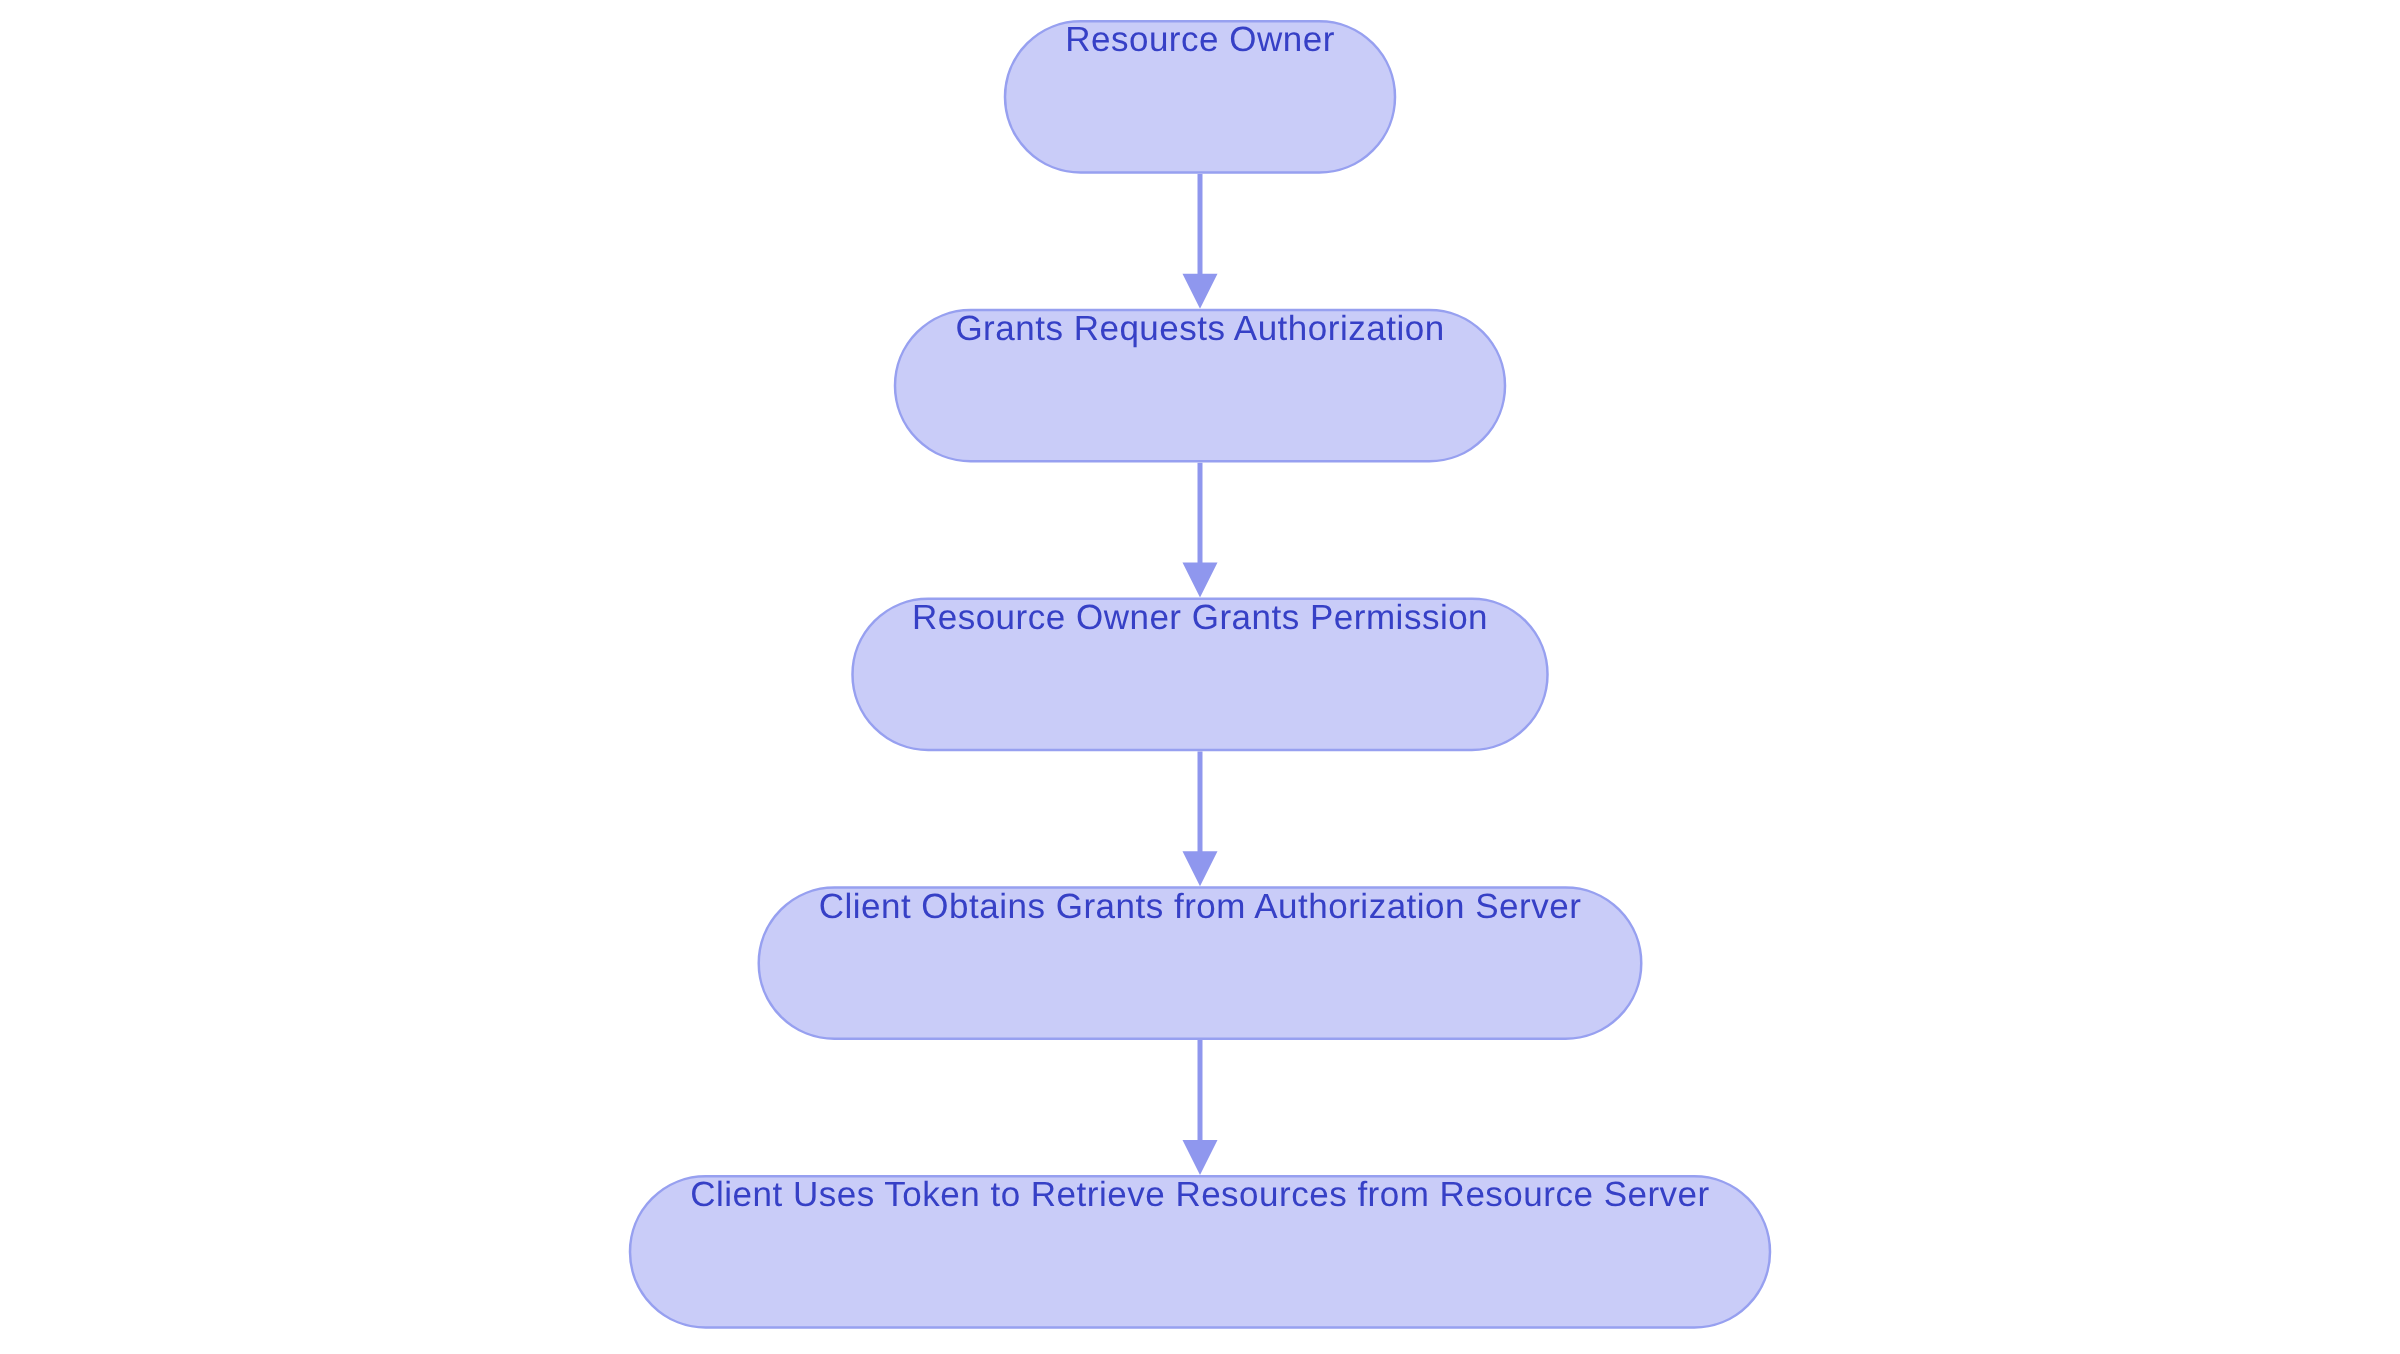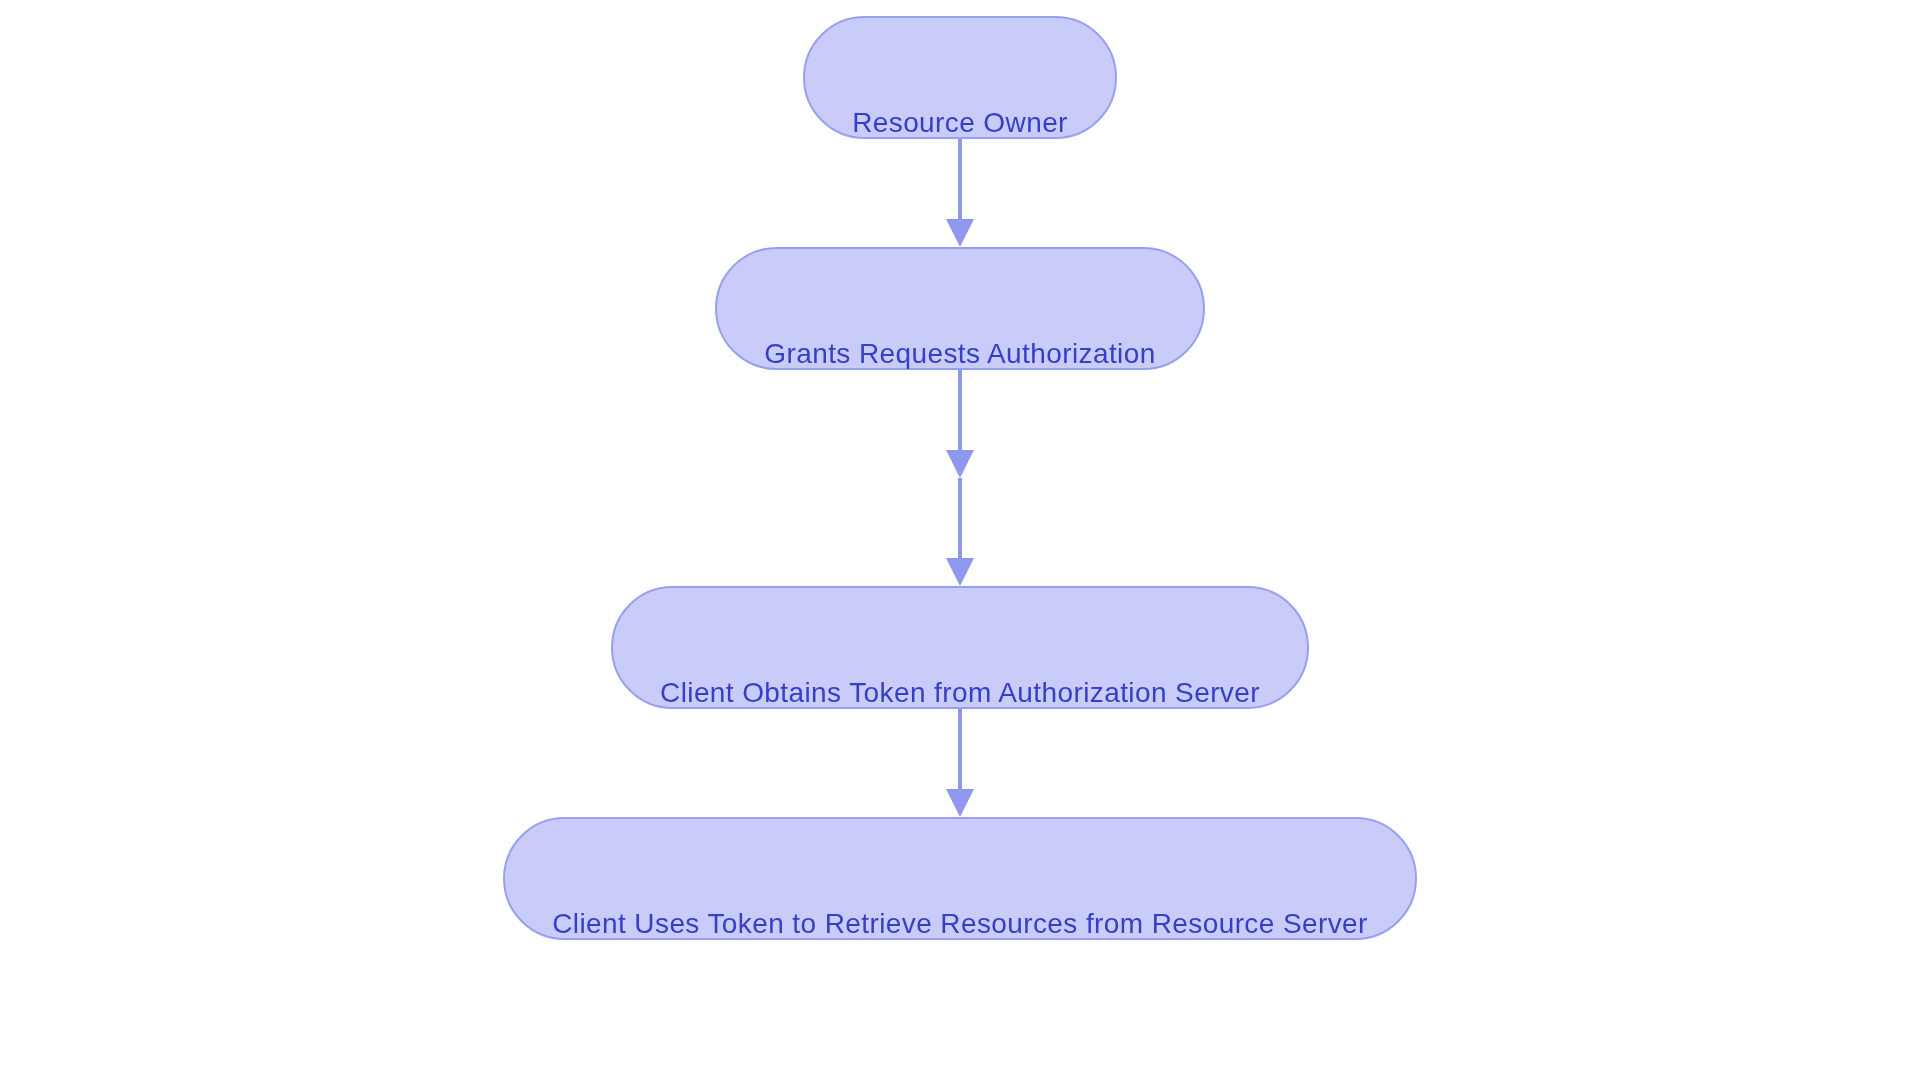--- a/index.html
+++ b/index.html
@@ -31,21 +31,21 @@
     display: flex;
     flex-direction: column;
     align-items: center;
   }
   .node {
     height: 123px;
     border-radius: 62px;
     background: var(--node-fill);
     border: 2px solid var(--node-border);
     display: flex;
-    align-items: flex-end;
+    align-items: flex-start;
     justify-content: center;
     padding: 0 47px;
     flex: none;
   }
   .node-label {
     color: var(--text);
     font-size: 28px;
     letter-spacing: 0.4px;
     white-space: nowrap;
     line-height: 1;
@@ -74,28 +74,31 @@
       </div>
       <div class="node">
         <span class="node-label">Grants Requests Authorization</span>
       </div>
       <div class="arrow">
         <svg width="30" height="108" viewBox="0 0 30 108">
           <line x1="15" y1="0" x2="15" y2="83" style="stroke:var(--arrow);stroke-width:4"></line>
           <polygon points="1,80 29,80 15,108" style="fill:var(--arrow)"></polygon>
         </svg>
       </div>
+      <div class="node">
+        <span class="node-label">Resource Owner Grants Permission</span>
+      </div>
       <div class="arrow">
         <svg width="30" height="108" viewBox="0 0 30 108">
           <line x1="15" y1="0" x2="15" y2="83" style="stroke:var(--arrow);stroke-width:4"></line>
           <polygon points="1,80 29,80 15,108" style="fill:var(--arrow)"></polygon>
         </svg>
       </div>
       <div class="node">
-        <span class="node-label">Client Obtains Token from Authorization Server</span>
+        <span class="node-label">Client Obtains Grants from Authorization Server</span>
       </div>
       <div class="arrow">
         <svg width="30" height="108" viewBox="0 0 30 108">
           <line x1="15" y1="0" x2="15" y2="83" style="stroke:var(--arrow);stroke-width:4"></line>
           <polygon points="1,80 29,80 15,108" style="fill:var(--arrow)"></polygon>
         </svg>
       </div>
       <div class="node">
         <span class="node-label">Client Uses Token to Retrieve Resources from Resource Server</span>
       </div>

